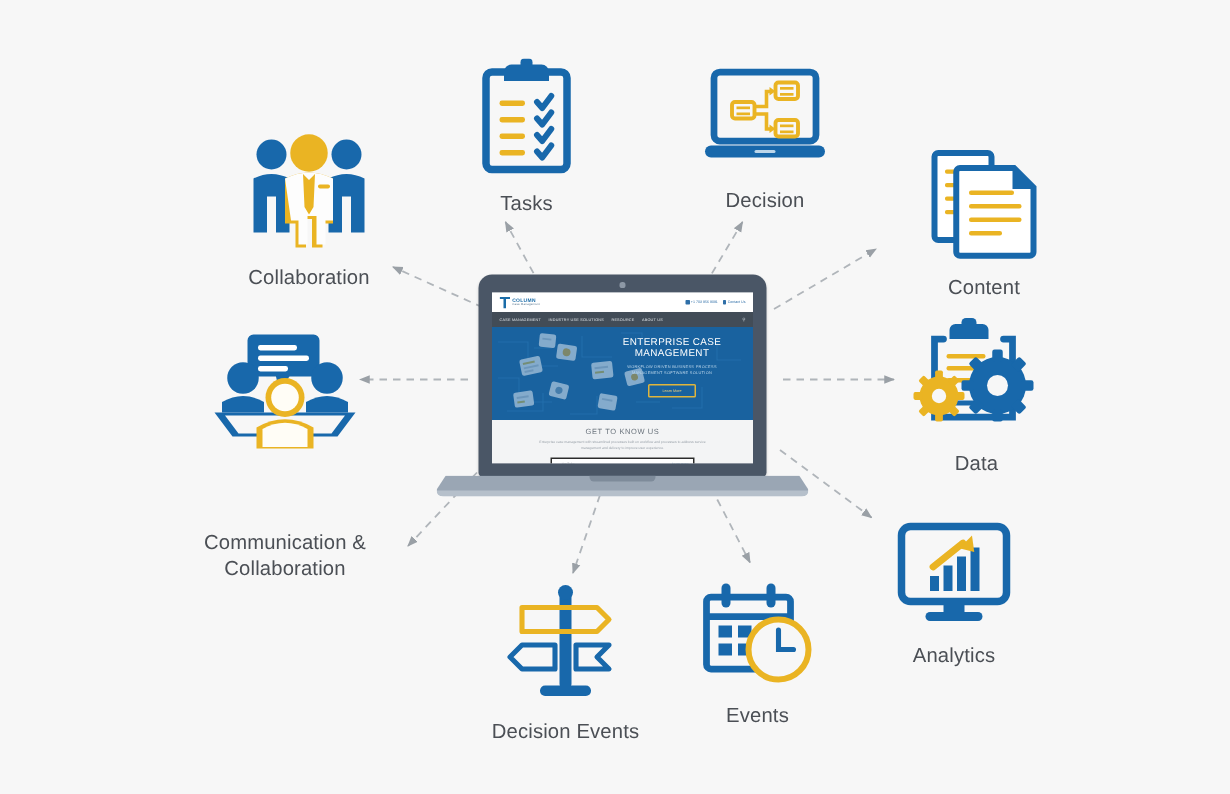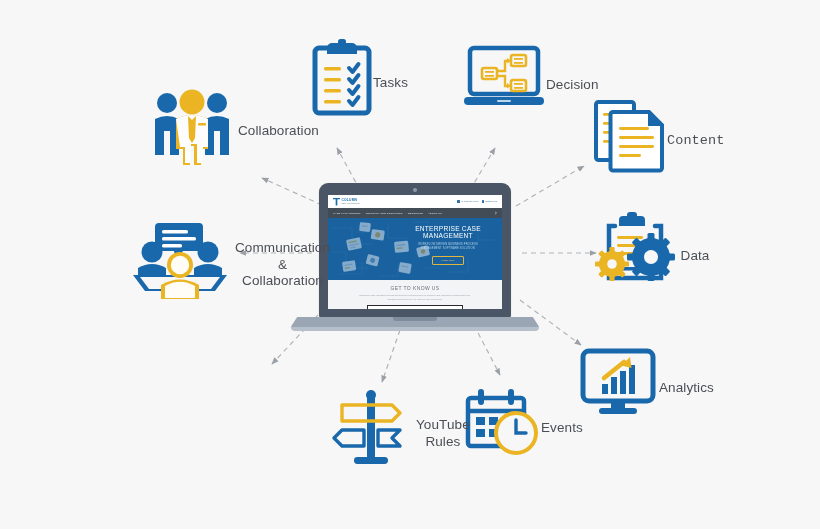--- a/index.html
+++ b/index.html
@@ -7,21 +7,21 @@
     width:820px;height:529px;
     background:#f7f7f7;
     font-family:"Liberation Sans", sans-serif;
     overflow:hidden;
     position:relative;
   }
   #stage{position:absolute;inset:0;}
   svg#arrows{position:absolute;left:0;top:0;width:820px;height:529px;pointer-events:none;}
 
   
-  .node{position:absolute;display:flex;flex-direction:row;align-items:center;}
+  .node{position:absolute;display:flex;flex-direction:column;align-items:center;}
   .node .art{position:relative;}
   .node .cap{
     margin-top:6px;
     font-size:13.5px;
     color:#4b4f55;
     text-align:center;
     line-height:1.25;
     white-space:pre-line;
     letter-spacing:.1px;
   }
@@ -285,21 +285,21 @@
         </g>
         <path d="M45 13 l4 2.8 l-4 2.8 z" fill="#eab423"></path>
         <path d="M45 38 l4 2.8 l-4 2.8 z" fill="#eab423"></path>
         <rect x="2" y="52" width="80" height="8" rx="4" fill="#1868ab"></rect>
         <rect x="35" y="55" width="14" height="2" rx="1" fill="#bcd6ea"></rect>
       </svg>
     </div>
     <div class="cap">Decision</div>
   </div>
 
-  <div class="node" style="left:591px;top:99px;width:90px;font-family:Liberation Mono, monospace;">
+  <div class="node" style="left:611px;top:99px;width:90px;">
     <div class="art">
       <svg width="76" height="74" viewBox="0 0 76 74">
         <rect x="5" y="3" width="38" height="58" rx="2.5" fill="#fff" stroke="#1868ab" stroke-width="4"></rect>
         <g fill="#eab423">
           <rect x="12" y="14" width="12" height="2.8" rx="1.2"></rect>
           <rect x="12" y="23" width="12" height="2.8" rx="1.2"></rect>
           <rect x="12" y="32" width="12" height="2.8" rx="1.2"></rect>
           <rect x="12" y="41" width="12" height="2.8" rx="1.2"></rect>
         </g>
         <path d="M22 13 h36 l13 13 v43 a2.5 2.5 0 0 1-2.5 2.5 H22 a2.5 2.5 0 0 1-2.5-2.5 V15.5 A2.5 2.5 0 0 1 22 13 z" fill="#fff" stroke="#1868ab" stroke-width="4"></path>
@@ -355,21 +355,21 @@
             <rect x="-17" y="-2.6" width="6" height="5.2" rx="1.2" transform="rotate(45)"></rect>
             <rect x="11" y="-2.6" width="6" height="5.2" rx="1.2" transform="rotate(45)"></rect>
           </g>
           <circle r="4.8" fill="#f7f7f7"></circle>
         </g>
       </svg>
     </div>
     <div class="cap">Data</div>
   </div>
 
-  <div class="node" style="left:577px;top:348px;width:94px;">
+  <div class="node" style="left:589px;top:348px;width:94px;">
     <div class="art">
       <svg width="82" height="70" viewBox="0 0 82 70">
         <rect x="6" y="3" width="70" height="50" rx="6" fill="none" stroke="#1868ab" stroke-width="5"></rect>
         <g fill="#1868ab">
           <rect x="25" y="36" width="6" height="10"></rect>
           <rect x="34" y="29" width="6" height="17"></rect>
           <rect x="43" y="23" width="6" height="23"></rect>
           <rect x="52" y="17" width="6" height="29"></rect>
         </g>
         <g fill="none" stroke="#eab423" stroke-width="4.5" stroke-linecap="round">
@@ -410,25 +410,25 @@
     <div class="art">
       <svg width="90" height="80" viewBox="0 0 90 80">
         <rect x="41" y="4" width="8" height="66" rx="3" fill="#1868ab"></rect>
         <circle cx="45" cy="6" r="5" fill="#1868ab"></circle>
         <rect x="28" y="68" width="34" height="7" rx="3.4" fill="#1868ab"></rect>
         <path d="M16 16 H66 l8 8 l-8 8 H16 z" fill="none" stroke="#eab423" stroke-width="3.4" stroke-linejoin="round"></path>
         <path d="M16 41 H38 v16 H16 l-8-8 z" fill="none" stroke="#1868ab" stroke-width="3.4" stroke-linejoin="round"></path>
         <path d="M52 41 h22 l-8 8 l8 8 H52 z" fill="none" stroke="#1868ab" stroke-width="3.4" stroke-linejoin="round"></path>
       </svg>
     </div>
-    <div class="cap">YouTube Rules</div>
-  </div>
-
-
-  <div class="node" style="left:125px;top:219px;width:130px;">
+    <div class="cap">Decision Events</div>
+  </div>
+
+
+  <div class="node" style="left:125px;top:219px;width:130px;gap:42px;">
     <div class="art">
       <svg width="110" height="82" viewBox="0 0 110 82">
         <g fill="#1868ab">
           <path d="M34 4 h40 a4 4 0 0 1 4 4 v20 a4 4 0 0 1-4 4 H58 l-7 9 l-2-9 H34 a4 4 0 0 1-4-4 V8 a4 4 0 0 1 4-4 z"></path>
         </g>
         <g fill="#fff">
           <rect x="37" y="11" width="26" height="3.6" rx="1.6"></rect>
           <rect x="37" y="18" width="34" height="3.6" rx="1.6"></rect>
           <rect x="37" y="25" width="20" height="3.6" rx="1.6"></rect>
         </g>

